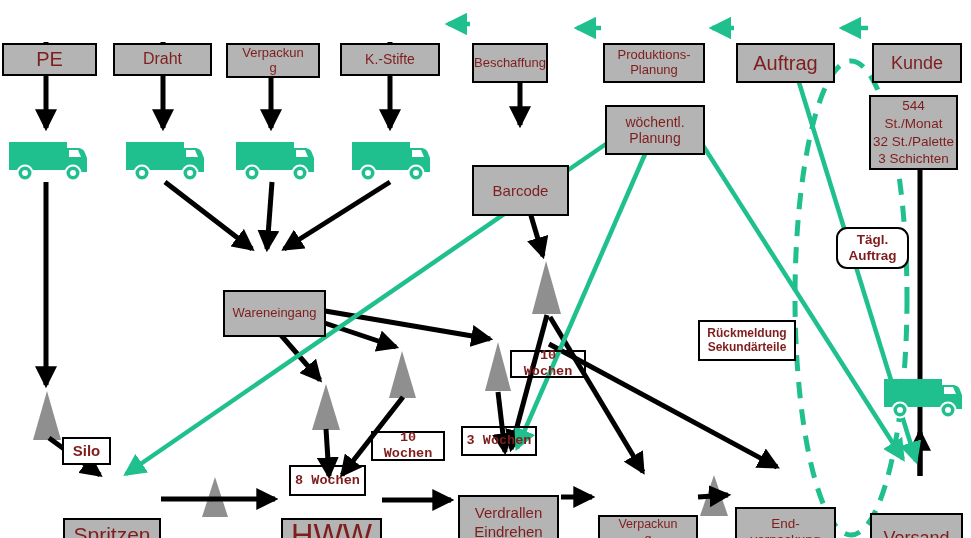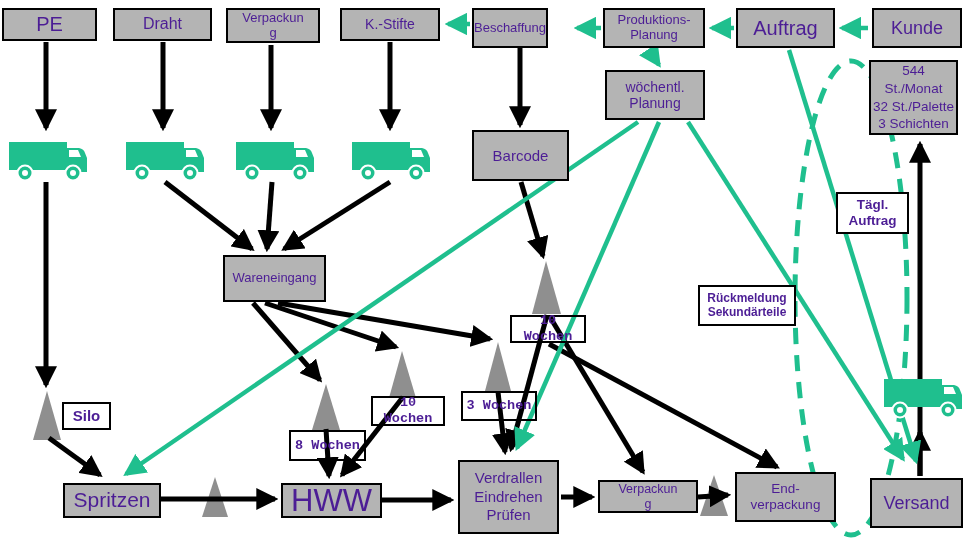--- a/index.html
+++ b/index.html
@@ -6,21 +6,21 @@
     --green:#1fbf8e;
     --box-fill:#b4b4b4;
     --tri:#8f8f8f;
   }
   html,body{margin:0;padding:0;background:#fff;}
   #stage{position:relative;width:971px;height:538px;background:#fff;overflow:hidden;
          font-family:"Liberation Sans",sans-serif;color:#000;}
   #wires{position:absolute;left:0;top:0;}
   .box{position:absolute;display:flex;align-items:center;justify-content:center;
        text-align:center;background:var(--box-fill);border:2px solid #000;
-       box-sizing:border-box;white-space:pre-line;line-height:1.15;color:#4c1d95;}
+       box-sizing:border-box;white-space:pre-line;line-height:1.15;color:#7f1d1d;margin-top:35px;}
   .plain{background:#ffffff;font-weight:bold;}
   .clear{background:transparent;font-weight:bold;font-family:Liberation Mono, monospace;}
 </style>
 </head>
 <body>
 
 <div id="stage">
 
   <svg id="wires" width="971" height="538" viewBox="0 0 971 538">
     <defs>
@@ -165,18 +165,18 @@
 g</div>
   <div class="box" style="left:735px;top:472px;width:101px;height:50px;font-size:13.5px;">End-
 verpackung</div>
   <div class="box" style="left:870px;top:478px;width:93px;height:50px;font-size:18px;">Versand</div>
 
   <div class="box plain" style="left:62px;top:402px;width:49px;height:28px;font-size:15px;">Silo</div>
   <div class="box clear" style="left:289px;top:430px;width:77px;height:31px;font-size:13.5px;">8 Wochen</div>
   <div class="box clear" style="left:371px;top:396px;width:74px;height:30px;font-size:13.5px;">10 Wochen</div>
   <div class="box clear" style="left:461px;top:391px;width:76px;height:30px;font-size:13.5px;">3 Wochen</div>
   <div class="box clear" style="left:510px;top:315px;width:76px;height:28px;font-size:13.5px;">10 Wochen</div>
-  <div class="box plain" style="left:836px;top:192px;width:73px;height:42px;font-size:13.5px;">Tägl.
+  <div class="box plain" style="left:836px;top:192px;width:73px;height:42px;font-size:13.5px;border-radius:11px;">Tägl.
 Auftrag</div>
   <div class="box plain" style="left:698px;top:285px;width:98px;height:41px;font-size:12px;">Rückmeldung
 Sekundärteile</div>
 
 </div>
 
 </body></html>

